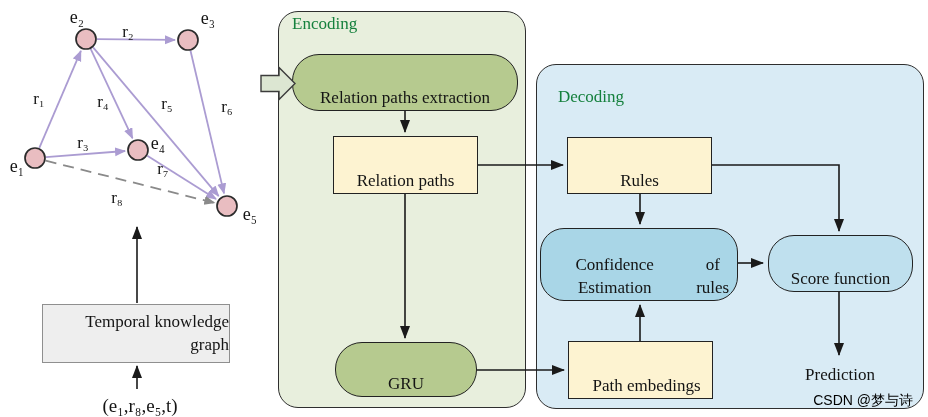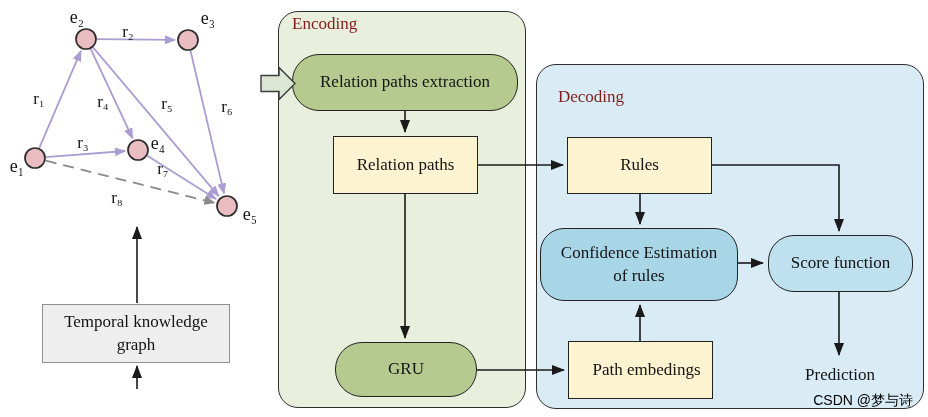--- a/index.html
+++ b/index.html
@@ -3,23 +3,23 @@
 <meta charset="utf-8">
 <style>
   html,body{margin:0;padding:0;background:#ffffff;}
   .canvas{
     position:relative;width:928px;height:417px;background:#ffffff;overflow:hidden;
     font-family:"Liberation Serif","DejaVu Serif",serif;color:#141414;
   }
   .panel{position:absolute;border:1.4px solid #2e2e2e;border-radius:20px;box-sizing:border-box;}
   .panel.encoding{left:278px;top:11px;width:248px;height:397px;background:#e8efdd;}
   .panel.decoding{left:536px;top:64px;width:388px;height:345px;background:#d9ebf5;}
-  .panel-title{position:absolute;font-size:17px;color:#7f1d1d;}
+  .panel-title{position:absolute;font-size:17px;color:#15803d;}
   .box{
-    position:absolute;box-sizing:border-box;display:flex;align-items:center;justify-content:center;
+    position:absolute;box-sizing:border-box;display:flex;align-items:flex-end;justify-content:center;
     text-align:center;font-size:17px;line-height:1.35;border:1.4px solid #222222;
   }
   .pill{border-radius:27px;}
   .green{background:#b6ca8f;}
   .yellow{background:#fdf3d1;}
   .blue1{background:#a9d6e7;border-radius:24px;}
   .blue2{background:#bfe0ee;border-radius:26px;}
   .tkg{background:#eeeeee;border:1.2px solid #8f8f8f;font-size:17px;line-height:1.32;}
   .plain-label{position:absolute;font-size:17px;text-align:center;}
   .formula{position:absolute;font-size:19px;text-align:center;}
@@ -52,40 +52,41 @@
     <span>GRU</span>
   </div>
 
   <div class="panel decoding"></div>
   <div class="panel-title" style="left:558px;top:87px;">Decoding</div>
 
   <div class="box yellow" style="left:567px;top:137px;width:145px;height:57px;">
     <span>Rules</span>
   </div>
 
-  <div class="box blue1" style="left:540px;top:228px;width:198px;height:73px;flex-direction:column;">
+  <div class="box blue1" style="left:540px;top:228px;width:198px;height:73px;flex-direction:row;">
     <span>Confidence Estimation</span>
     <span>of rules</span>
   </div>
 
   <div class="box blue2" style="left:768px;top:235px;width:145px;height:57px;">
     <span>Score function</span>
   </div>
 
   <div class="box yellow" style="left:568px;top:341px;width:145px;height:58px;padding-left:12px;">
     <span>Path embedings</span>
   </div>
 
   <div class="plain-label" style="left:780px;top:365px;width:120px;">Prediction</div>
 
   <div class="box tkg" style="left:42px;top:304px;width:188px;height:59px;flex-direction:column;">
     <span>Temporal knowledge</span>
     <span>graph</span>
   </div>
 
+  <div class="formula" style="left:70px;top:395px;width:140px;">(e₁,r₈,e₅,t)</div>
 
   <div class="watermark" style="left:795px;top:392px;width:118px;">CSDN @梦与诗</div>
 
   <svg class="overlay" width="928" height="417" viewBox="0 0 928 417">
     <defs>
       <marker id="mBlack" markerUnits="userSpaceOnUse" markerWidth="15" markerHeight="12" refX="12" refY="5" orient="auto">
         <path d="M0,0 L13,5 L0,10 z" fill="#1a1a1a"></path>
       </marker>
       <marker id="mPurple" markerUnits="userSpaceOnUse" markerWidth="13" markerHeight="11" refX="10" refY="4.5" orient="auto">
         <path d="M0,0 L11,4.5 L0,9 z" fill="#ab9cd2"></path>

